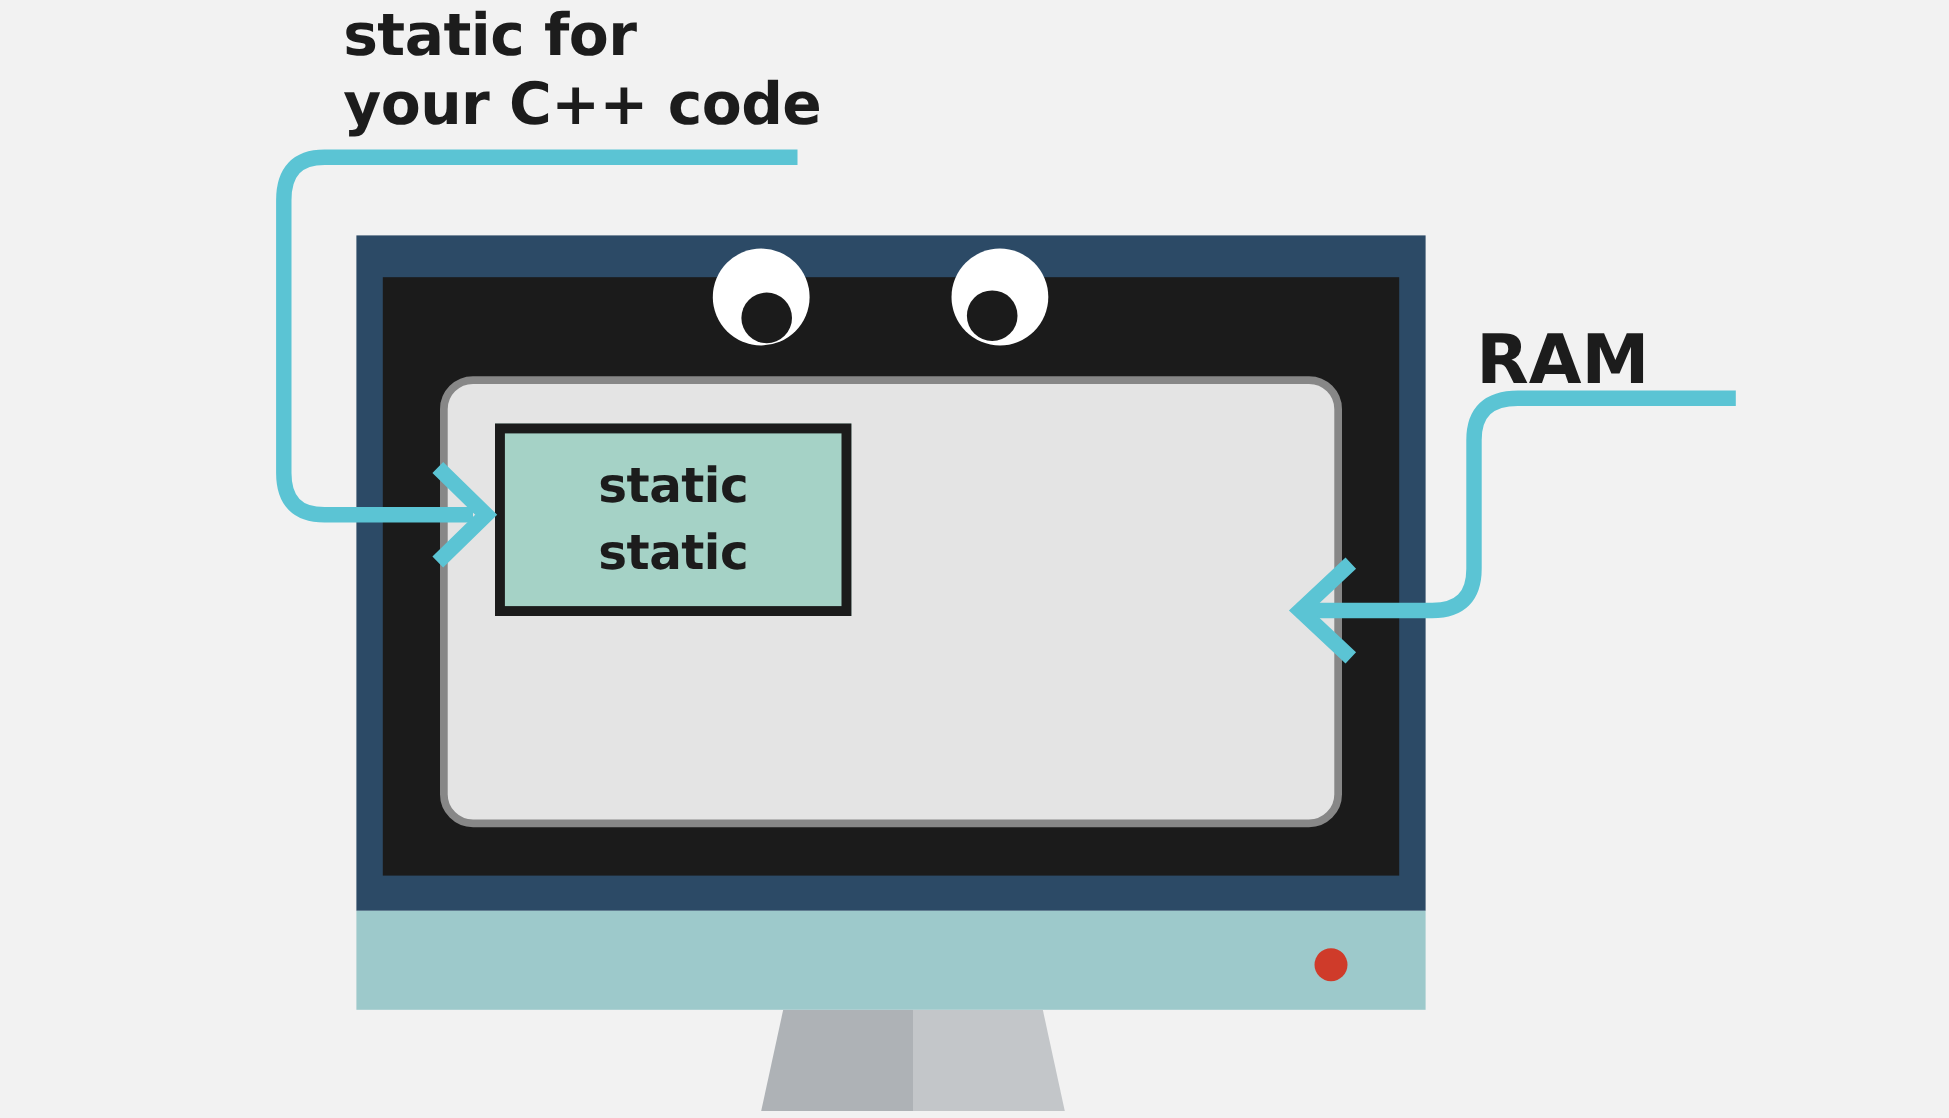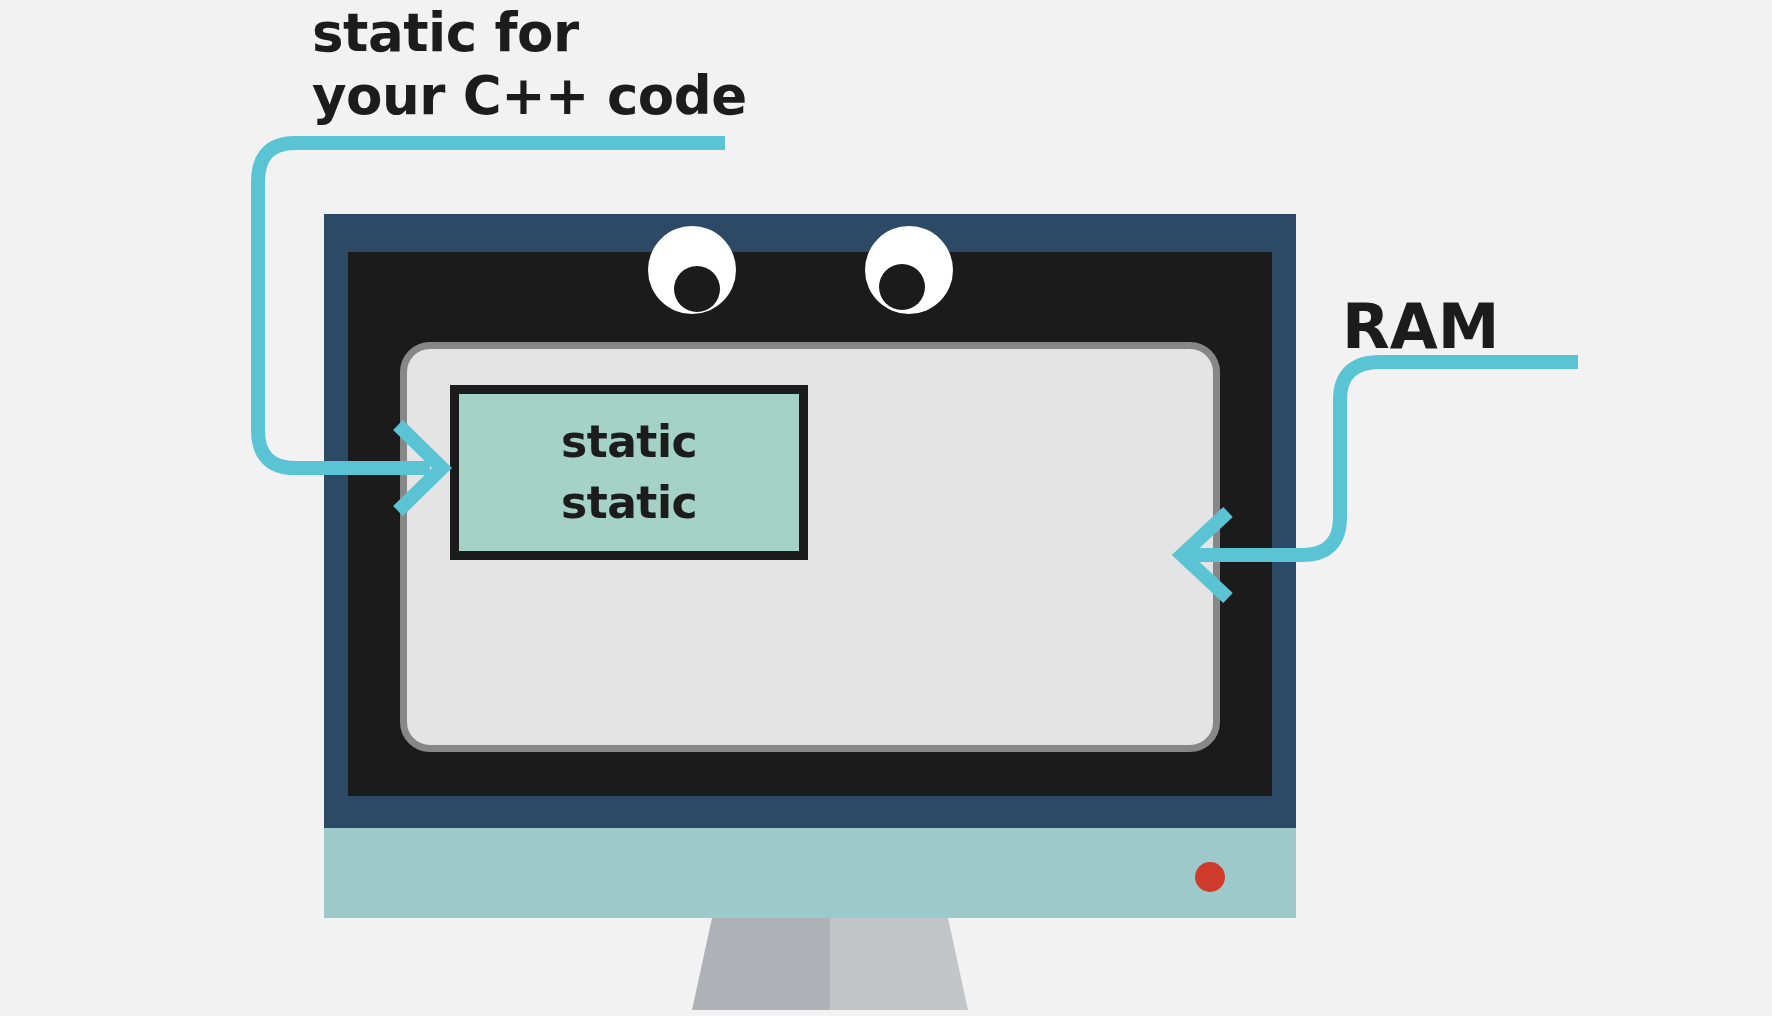--- a/index.html
+++ b/index.html
@@ -65,21 +65,21 @@
     border: 7px solid #878787;
     border-radius: 30px;
     box-sizing: border-box;
   }
 
   
   #static-box {
     position: absolute;
     left: 450px;
     top: 385px;
-    width: 358px;
+    width: 324px;
     height: 175px;
     background: #a5d2c6;
     border: 9px solid #1b1b1b;
     box-sizing: border-box;
     display: flex;
     flex-direction: column;
     align-items: center;
     justify-content: center;
   }
   #static-box .line {

